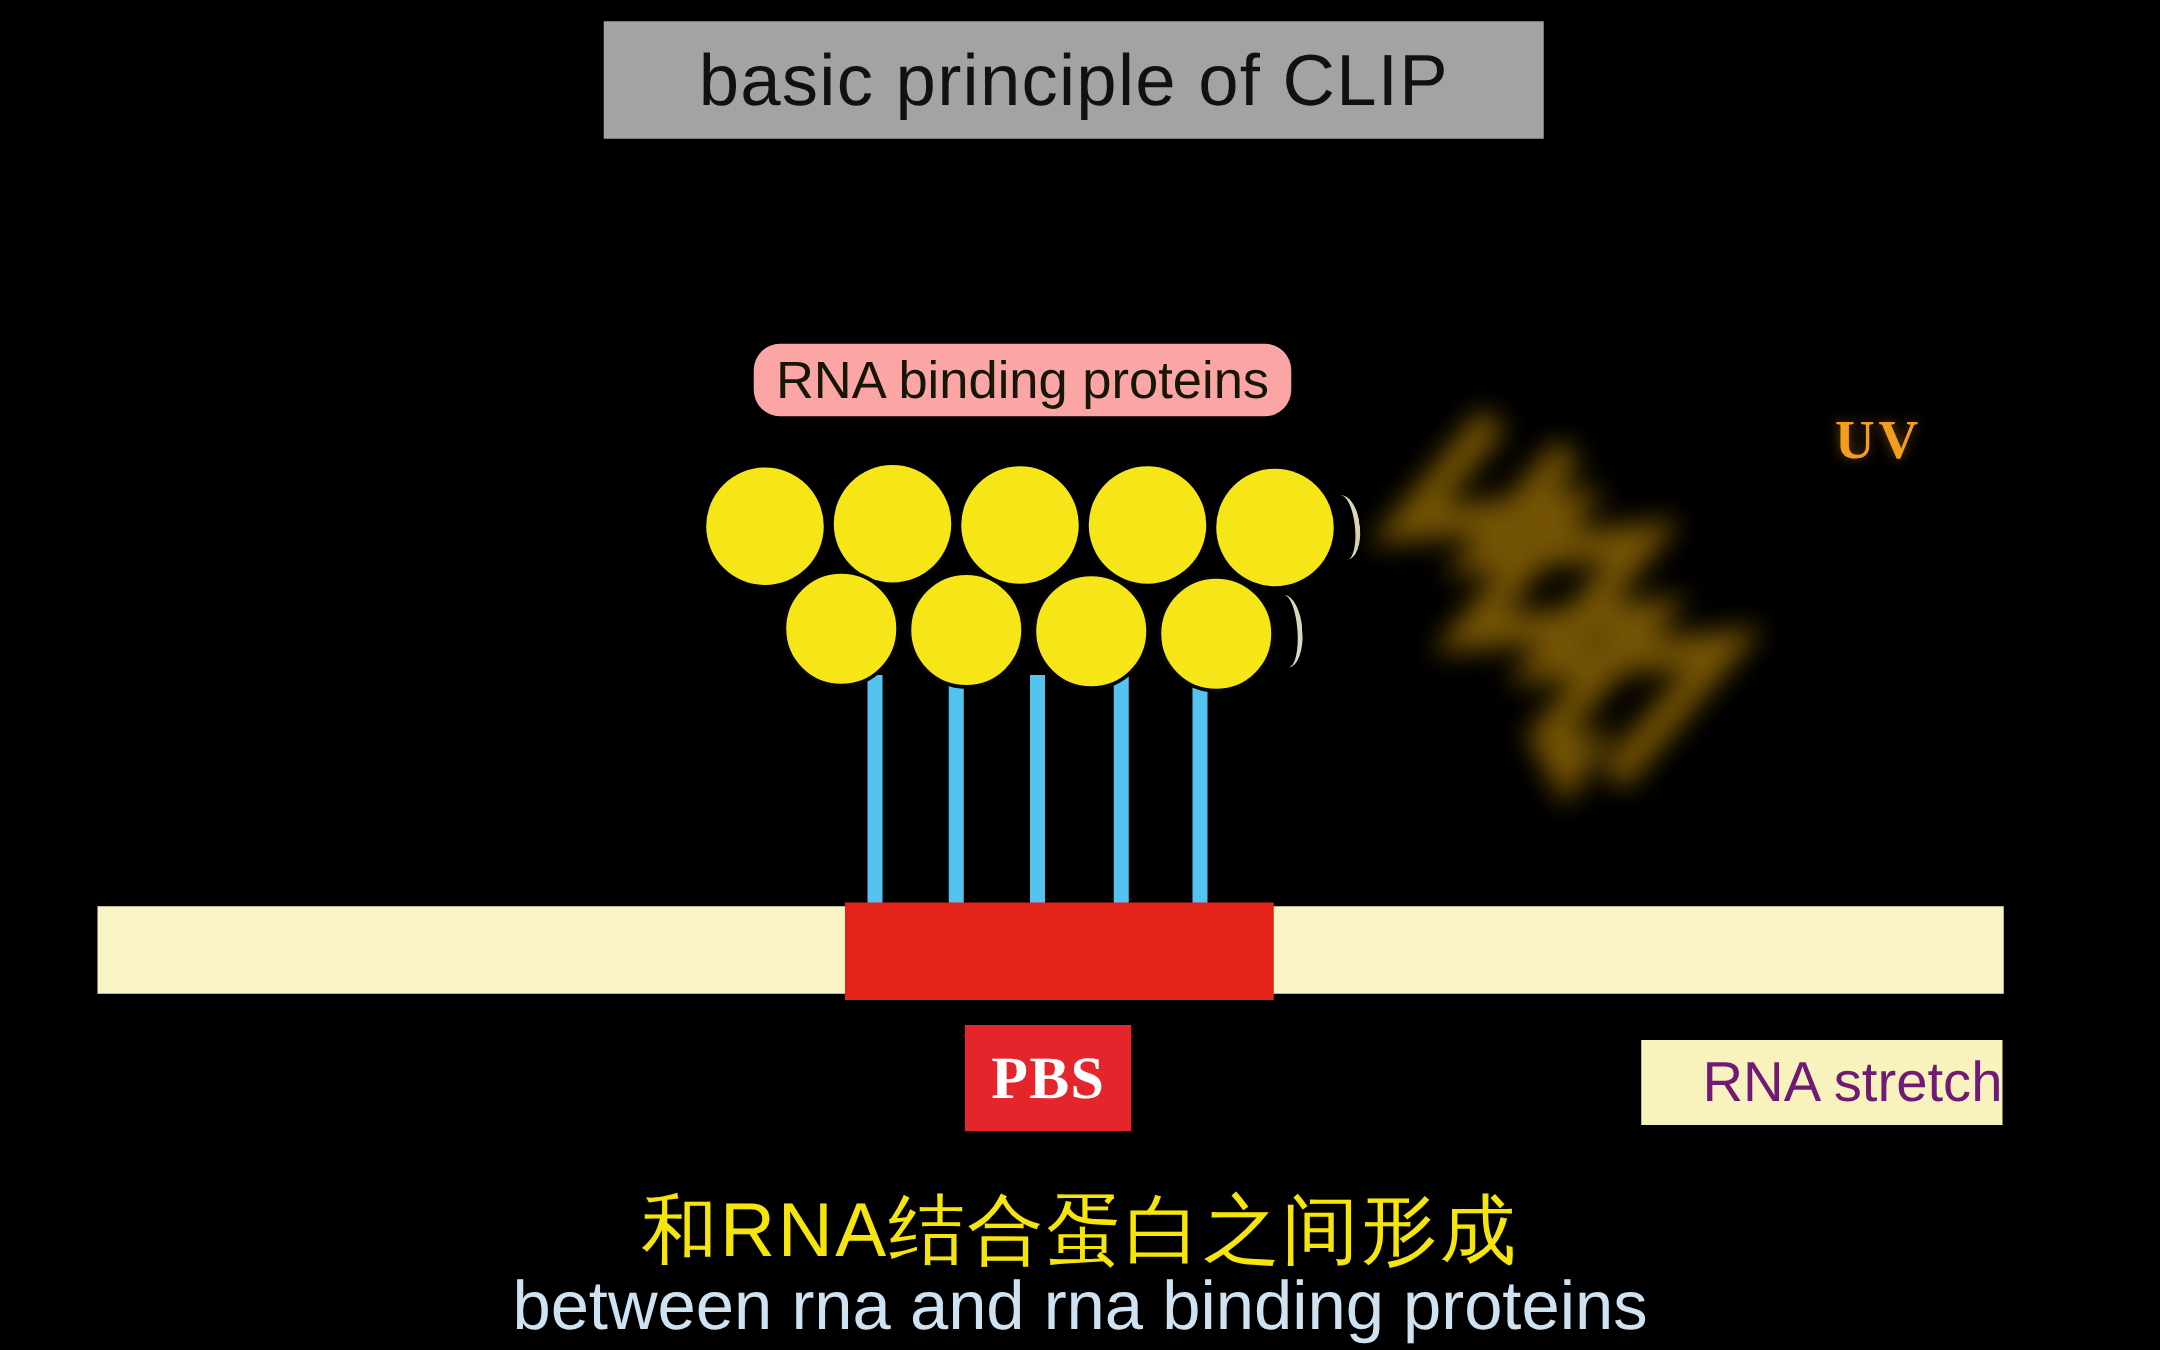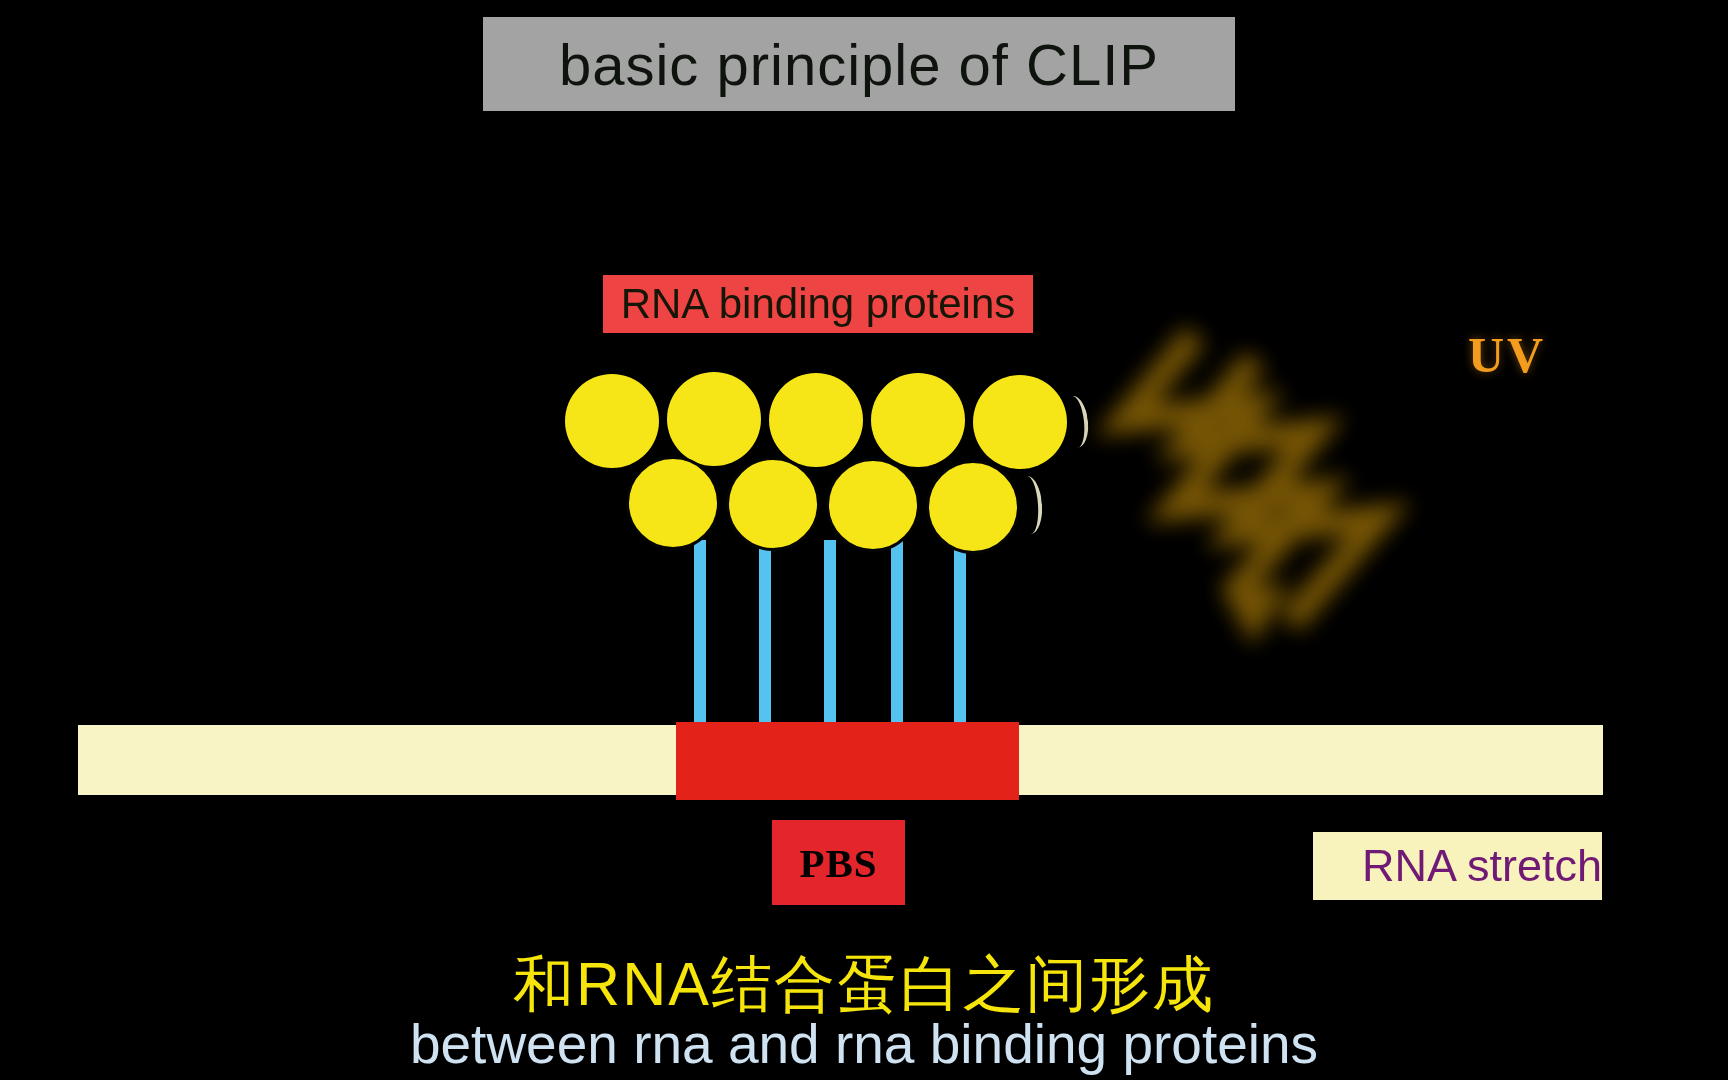--- a/index.html
+++ b/index.html
@@ -9,22 +9,22 @@
   }
   
   #title-banner{
     position:absolute;left:483px;top:17px;width:752px;height:94px;
     background:#a3a3a3;display:flex;align-items:center;justify-content:center;
     color:#0e130e;font-size:58px;letter-spacing:1px;
   }
   
   #rbp-label{
     position:absolute;left:603px;top:275px;width:430px;height:58px;
-    background:#ef4444;display:flex;align-items:center;justify-content:center;
-    color:#161607;font-size:42px;
+    background:#fca5a5;display:flex;align-items:center;justify-content:center;
+    color:#161607;font-size:42px;border-radius:21px;
   }
   
   .protein{
     position:absolute;border-radius:50%;
     background:#f6e617;box-sizing:border-box;
   }
   .protein.bottom{border:3px solid #050505;}
   
   .arc{
     position:absolute;width:22px;border-right:4px solid #f3efd2;
@@ -40,34 +40,34 @@
     background:#f8f4c6;
   }
   #pbs-segment{
     position:absolute;left:676px;top:722px;width:343px;height:78px;
     background:#e3231a;
   }
   
   #pbs-label{
     position:absolute;left:772px;top:820px;width:133px;height:85px;
     background:#e4252b;display:flex;align-items:center;justify-content:center;
-    color:#000000;font-family:"Liberation Serif",serif;font-weight:bold;
-    font-size:41px;letter-spacing:1px;
+    color:#ffffff;font-family:"Liberation Serif",serif;font-weight:bold;
+    font-size:48px;letter-spacing:1px;
   }
   
   #rna-stretch-label{
     position:absolute;left:1313px;top:832px;width:289px;height:68px;
     background:#f8f3bd;display:flex;align-items:center;justify-content:flex-end;
     color:#701a75;font-size:45px;
   }
   
   #uv-label{
     position:absolute;left:1468px;top:326px;
     color:#f39c1d;font-family:"Liberation Serif",serif;font-weight:bold;
-    font-size:50px;letter-spacing:3px;
+    font-size:44px;letter-spacing:3px;
     text-shadow:0 0 10px rgba(243,156,29,.45);
   }
   
   #uv-rays{
     position:absolute;left:1075px;top:315px;
     filter:blur(11px);opacity:.95;
   }
   
   #subtitle-cn{
     position:absolute;left:0;top:944px;width:1728px;text-align:center;

